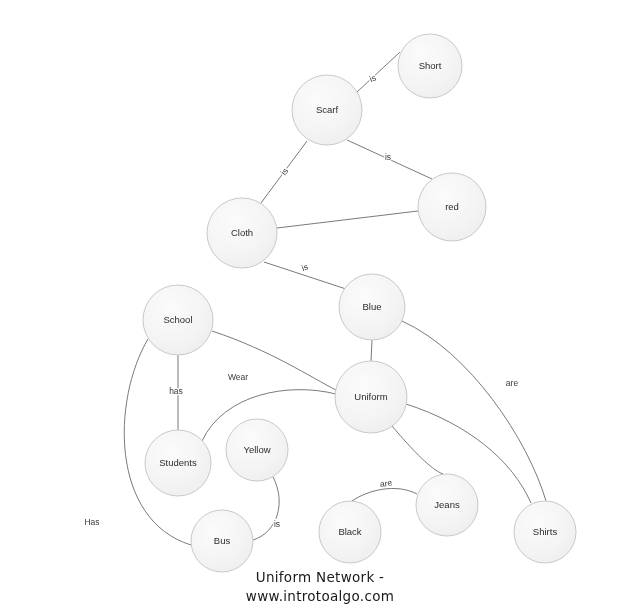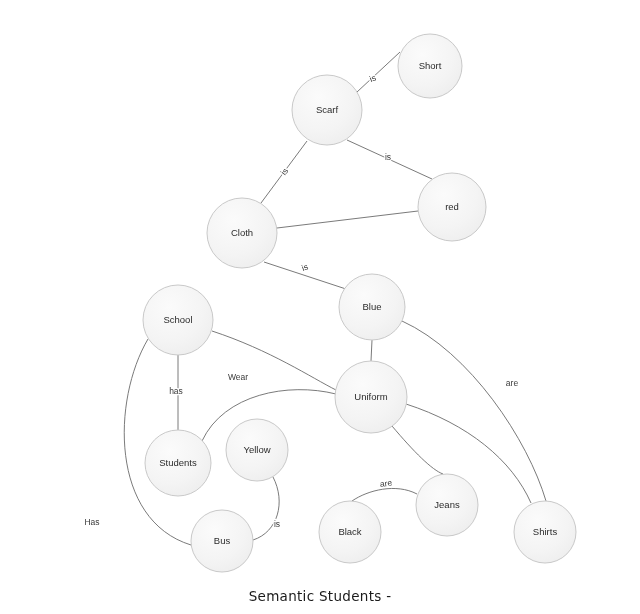--- a/index.html
+++ b/index.html
@@ -164,16 +164,17 @@
           <text class="node-label" x="350" y="532">Black</text>
         </g>
         <g>
           <circle class="node-circle" cx="545" cy="532" r="31" stroke="#c9c9c9"></circle>
           <text class="node-label" x="545" y="532">Shirts</text>
         </g>
       </g>
   </svg>
 
   <div class="caption">
-    <div>Semantic Students -</div>
+    <div>Uniform Network -</div>
+    <div>www.introtoalgo.com</div>
   </div>
 
 </div>
 
 </body></html>

